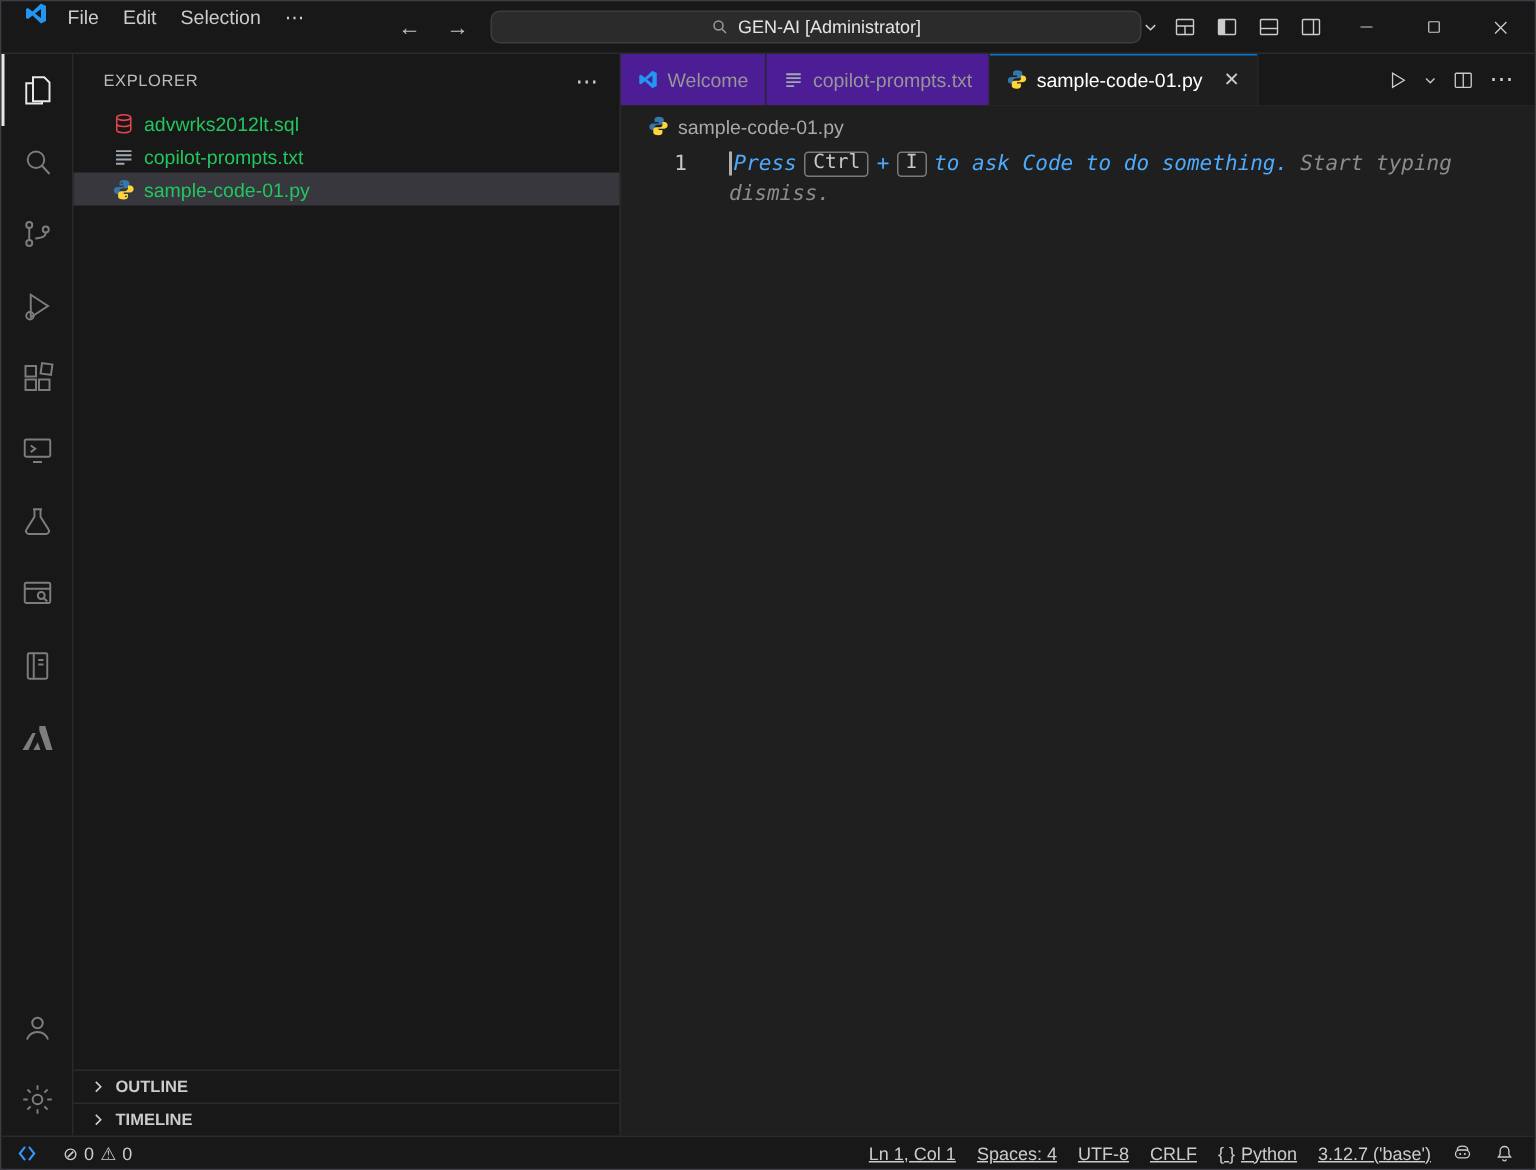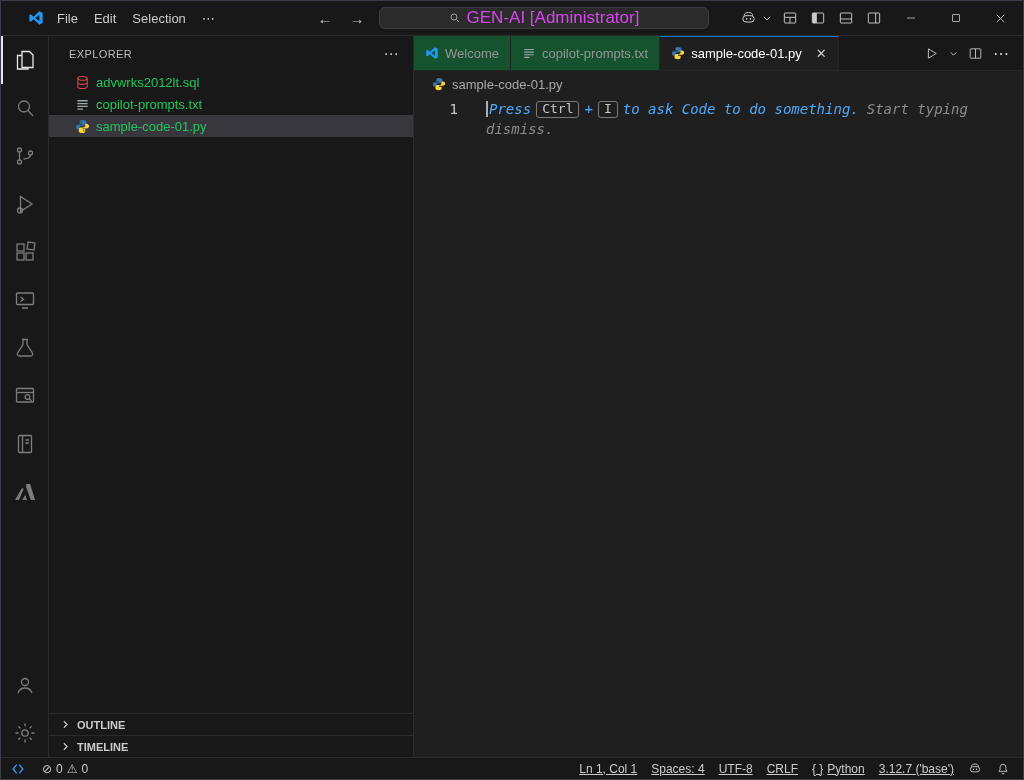--- a/index.html
+++ b/index.html
@@ -9,34 +9,34 @@
     font-family: "Liberation Sans", "DejaVu Sans", sans-serif;
     color: #cccccc;
     overflow: hidden;
   }
   .window { width: 100%; height: 100%; display: flex; flex-direction: column; border: 1px solid #3c3c46; }
   svg { display: block; }
 
   
   .titlebar {
     height: 35px; min-height: 35px; background: #181818;
-    display: flex; align-items: center; position: relative;
-    border-bottom: 1px solid #2b2b2b; padding-left: 22px;
+    display: flex; align-items: flex-start; position: relative;
+    border-bottom: 1px solid #2b2b2b; padding-left: 10px;
   }
   .app-logo { width: 26px; display: flex; justify-content: center; }
   .menu-item { font-size: 13px; color: #cccccc; padding: 3px 8px; border-radius: 5px; }
   .command-center {
     position: absolute; left: 50%; top: 50%; transform: translate(-50%,-50%);
     display: flex; align-items: center; gap: 12px;
   }
   .nav-arrow { color: #c5c5c5; font-size: 15px; width: 20px; text-align: center; }
   .search-box {
-    width: 330px; height: 22px; background: #2b2b2b; border: 1px solid #3d3d3d;
+    width: 434px; height: 22px; background: #2b2b2b; border: 1px solid #3d3d3d;
     border-radius: 6px; display: flex; align-items: center; justify-content: center;
-    gap: 6px; color: #d946ef; font-size: 17px;
+    gap: 6px; color: #e5e5e5; font-size: 12px;
   }
   .titlebar-right { margin-left: auto; display: flex; align-items: center; height: 100%; }
   .tb-icon { width: 28px; height: 100%; display: flex; align-items: center; justify-content: center; color: #cccccc; }
   .tb-chevron { width: 14px; color: #cccccc; height:100%; display:flex; align-items:center; }
   .win-control { width: 45px; height: 100%; display: flex; align-items: center; justify-content: center; color: #cccccc; }
 
   
   .main { flex: 1; display: flex; min-height: 0; }
 
   .activitybar {
@@ -64,21 +64,21 @@
     height: 22px; min-height: 22px; display: flex; align-items: center; gap: 5px;
     padding-left: 10px; border-top: 1px solid #2b2b2b;
     font-size: 11px; font-weight: 700; color: #cccccc;
   }
 
   
   .editor-col { flex: 1; display: flex; flex-direction: column; min-width: 0; background: #1f1f1f; }
   .tabbar { height: 35px; min-height: 35px; background: #181818; display: flex; align-items: stretch; border-bottom: 1px solid #252526; }
   .tab {
     display: flex; align-items: center; gap: 6px; padding: 0 11px;
-    font-size: 13px; color: #969696; background: #14532d;
+    font-size: 13px; color: #969696; background: #4c1d95;
     border-right: 1px solid #252526; position: relative;
   }
   .tab.active { background: #1f1f1f; color: #ffffff; }
   .tab.active::before { content: ""; position: absolute; top: 0; left: 0; right: 0; height: 1px; background: #0078d4; }
   .tab .close { margin-left: 8px; font-size: 13px; color: #cccccc; }
   .tab-actions { margin-left: auto; display: flex; align-items: center; gap: 2px; padding-right: 10px; color: #cccccc; }
   .ta-icon { display: flex; align-items: center; justify-content: center; padding: 4px; }
   .breadcrumb { height: 26px; min-height: 26px; display: flex; align-items: center; gap: 6px; padding-left: 18px; font-size: 13px; color: #a9a9a9; }
 
   .editor-body { flex: 1; display: flex; font-family: "DejaVu Sans Mono", "Liberation Mono", monospace; font-size: 14px; padding-top: 2px; }

